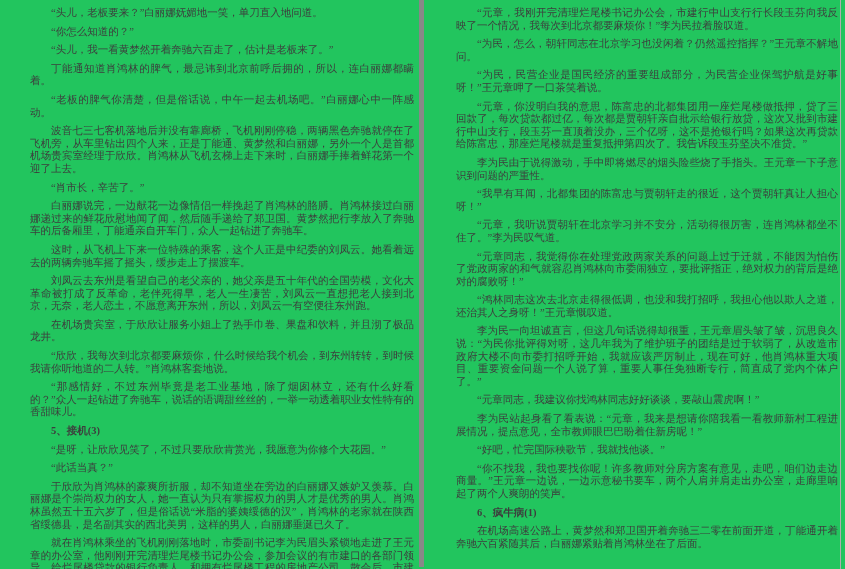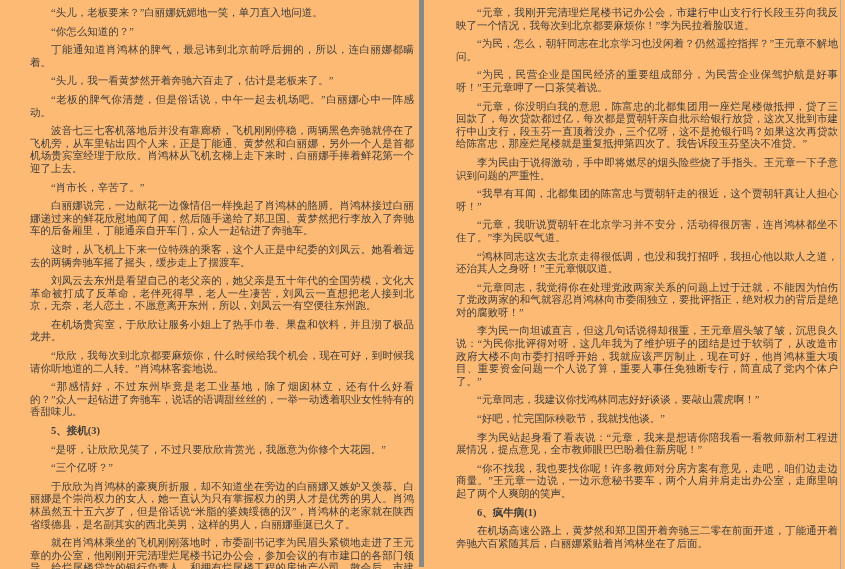--- a/index.html
+++ b/index.html
@@ -4,21 +4,21 @@
 <style>
   html, body {
     margin: 0;
     padding: 0;
     background: #ffffff;
   }
   .viewport {
     position: relative;
     width: 845px;
     height: 569px;
-    background: #fdba74;
+    background: #22c55e;
     overflow: hidden;
     font-family: "Liberation Serif", "DejaVu Serif", serif;
   }
   .page {
     position: absolute;
     top: 7px;
   }
   .page-left {
     left: 30px;
     width: 384px;
@@ -57,55 +57,55 @@
   }
 </style>
 </head>
 <body>
 
 <div class="viewport">
 
   <div class="page page-left">
     <p>“头儿，老板要来？”白丽娜妩媚地一笑，单刀直入地问道。</p>
     <p>“你怎么知道的？”</p>
+    <p>“头儿，我一看黄梦然开着奔驰六百走了，估计是老板来了。”</p>
     <p>丁能通知道肖鸿林的脾气，最忌讳到北京前呼后拥的，所以，连白丽娜都瞒着。</p>
-    <p>“头儿，我一看黄梦然开着奔驰六百走了，估计是老板来了。”</p>
     <p>“老板的脾气你清楚，但是俗话说，中午一起去机场吧。”白丽娜心中一阵感动。</p>
     <p>波音七三七客机落地后并没有靠廊桥，飞机刚刚停稳，两辆黑色奔驰就停在了飞机旁，从车里钻出四个人来，正是丁能通、黄梦然和白丽娜，另外一个人是首都机场贵宾室经理于欣欣。肖鸿林从飞机玄梯上走下来时，白丽娜手捧着鲜花第一个迎了上去。</p>
     <p>“肖市长，辛苦了。”</p>
     <p>白丽娜说完，一边献花一边像情侣一样挽起了肖鸿林的胳膊。肖鸿林接过白丽娜递过来的鲜花欣慰地闻了闻，然后随手递给了郑卫国。黄梦然把行李放入了奔驰车的后备厢里，丁能通亲自开车门，众人一起钻进了奔驰车。</p>
     <p>这时，从飞机上下来一位特殊的乘客，这个人正是中纪委的刘凤云。她看着远去的两辆奔驰车摇了摇头，缓步走上了摆渡车。</p>
     <p>刘凤云去东州是看望自己的老父亲的，她父亲是五十年代的全国劳模，文化大革命被打成了反革命，老伴死得早，老人一生凄苦，刘凤云一直想把老人接到北京，无奈，老人恋土，不愿意离开东州，所以，刘凤云一有空便往东州跑。</p>
     <p>在机场贵宾室，于欣欣让服务小姐上了热手巾卷、果盘和饮料，并且沏了极品龙井。</p>
-    <p>“欣欣，我每次到北京都要麻烦你，什么时候给我个机会，现在可好，到时候我请你听地道的二人转。”肖鸿林客套地说。</p>
+    <p>“欣欣，我每次到北京都要麻烦你，什么时候给我个机会，到东州转转，到时候我请你听地道的二人转。”肖鸿林客套地说。</p>
     <p>“那感情好，不过东州毕竟是老工业基地，除了烟囱林立，还有什么好看的？”众人一起钻进了奔驰车，说话的语调甜丝丝的，一举一动透着职业女性特有的香甜味儿。</p>
     <p class="section-heading">5、接机(3)</p>
     <p>“是呀，让欣欣见笑了，不过只要欣欣肯赏光，我愿意为你修个大花园。”</p>
-    <p>“三个亿呀？”</p>
+    <p>“此话当真？”</p>
     <p>于欣欣为肖鸿林的豪爽所折服，却不知道坐在旁边的白丽娜又嫉妒又羡慕。白丽娜是个崇尚权力的女人，她一直认为只有掌握权力的男人才是优秀的男人。肖鸿林虽然五十五六岁了，但是俗话说“米脂的婆姨绥德的汉”，肖鸿林的老家就在陕西省绥德县，是名副其实的西北美男，这样的男人，白丽娜垂涎已久了。</p>
     <p>就在肖鸿林乘坐的飞机刚刚落地时，市委副书记李为民眉头紧锁地走进了王元章的办公室，他刚刚开完清理烂尾楼书记办公会，参加会议的有市建口的各部门领导，给烂尾楼贷款的银行负责人，和拥有烂尾楼工程的房地产公司。散会后，市建行中山支行行长段玉芬反映给李为民一个情况，让李为民为常务副市长贾朝轩担起心来。李为民是个不吐不快的人，在市委班子里与自己最谈得来的还是市委书记王元章。</p>
 
   </div>
 
   <div class="page-divider"></div>
 
   <div class="page page-right">
     <p>“元章，我刚开完清理烂尾楼书记办公会，市建行中山支行行长段玉芬向我反映了一个情况，我每次到北京都要麻烦你！”李为民拉着脸叹道。</p>
     <p>“为民，怎么，朝轩同志在北京学习也没闲着？仍然遥控指挥？”王元章不解地问。</p>
     <p>“为民，民营企业是国民经济的重要组成部分，为民营企业保驾护航是好事呀！”王元章呷了一口茶笑着说。</p>
     <p>“元章，你没明白我的意思，陈富忠的北都集团用一座烂尾楼做抵押，贷了三回款了，每次贷款都过亿，每次都是贾朝轩亲自批示给银行放贷，这次又批到市建行中山支行，段玉芬一直顶着没办，三个亿呀，这不是抢银行吗？如果这次再贷款给陈富忠，那座烂尾楼就是重复抵押第四次了。我告诉段玉芬坚决不准贷。”</p>
     <p>李为民由于说得激动，手中即将燃尽的烟头险些烧了手指头。王元章一下子意识到问题的严重性。</p>
     <p>“我早有耳闻，北都集团的陈富忠与贾朝轩走的很近，这个贾朝轩真让人担心呀！”</p>
     <p>“元章，我听说贾朝轩在北京学习并不安分，活动得很厉害，连肖鸿林都坐不住了。”李为民叹气道。</p>
+    <p>“元章同志，我觉得你在处理党政两家关系的问题上过于迁就，不能因为怕伤了党政两家的和气就容忍肖鸿林向市委闹独立，要批评指正，绝对权力的背后是绝对的腐败呀！”</p>
     <p>“鸿林同志这次去北京走得很低调，也没和我打招呼，我担心他以欺人之道，还治其人之身呀！”王元章慨叹道。</p>
-    <p>“元章同志，我觉得你在处理党政两家关系的问题上过于迁就，不能因为怕伤了党政两家的和气就容忍肖鸿林向市委闹独立，要批评指正，绝对权力的背后是绝对的腐败呀！”</p>
     <p>李为民一向坦诚直言，但这几句话说得却很重，王元章眉头皱了皱，沉思良久说：“为民你批评得对呀，这几年我为了维护班子的团结是过于软弱了，从改造市政府大楼不向市委打招呼开始，我就应该严厉制止，现在可好，他肖鸿林重大项目、重要资金问题一个人说了算，重要人事任免独断专行，简直成了党内个体户了。”</p>
     <p>“元章同志，我建议你找鸿林同志好好谈谈，要敲山震虎啊！”</p>
+    <p>李为民站起身看了看表说：“元章，我来是想请你陪我看一看教师新村工程进展情况，提点意见，全市教师眼巴巴盼着住新房呢！”</p>
     <p>“好吧，忙完国际秧歌节，我就找他谈。”</p>
-    <p>李为民站起身看了看表说：“元章，我来是想请你陪我看一看教师新村工程进展情况，提点意见，全市教师眼巴巴盼着住新房呢！”</p>
     <p>“你不找我，我也要找你呢！许多教师对分房方案有意见，走吧，咱们边走边商量。”王元章一边说，一边示意秘书要车，两个人肩并肩走出办公室，走廊里响起了两个人爽朗的笑声。</p>
     <p class="section-heading">6、疯牛病(1)</p>
     <p>在机场高速公路上，黄梦然和郑卫国开着奔驰三二零在前面开道，丁能通开着奔驰六百紧随其后，白丽娜紧贴着肖鸿林坐在了后面。</p>
 
   </div>
 
   <div class="right-edge-line"></div>
 
 </div>
 

